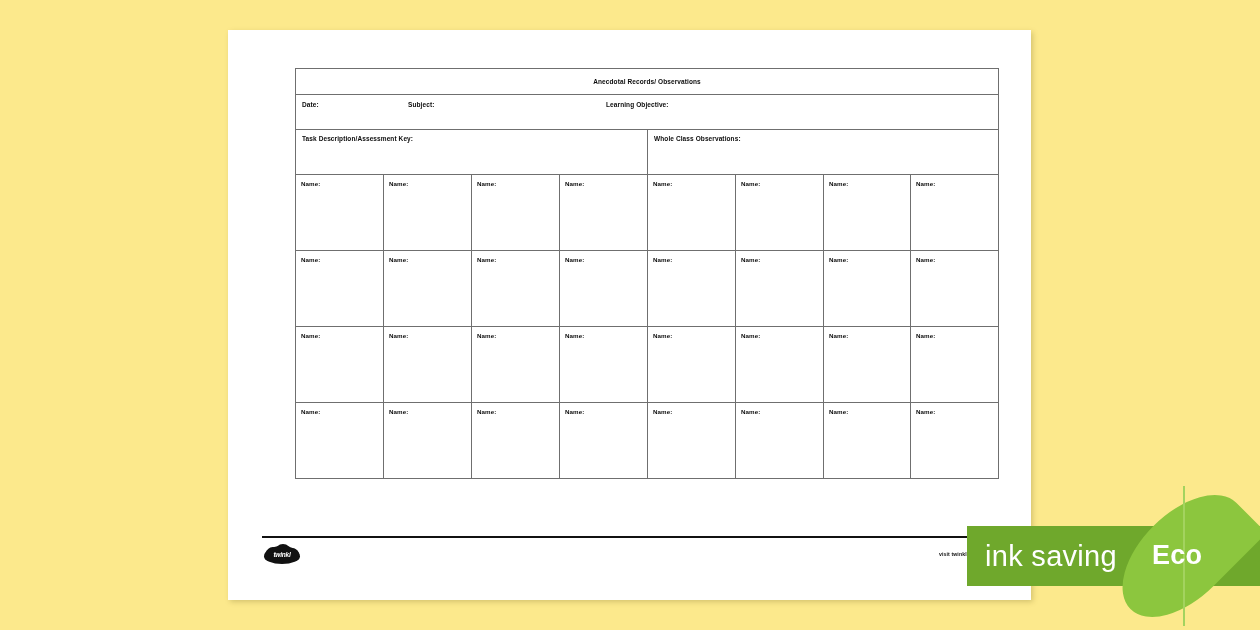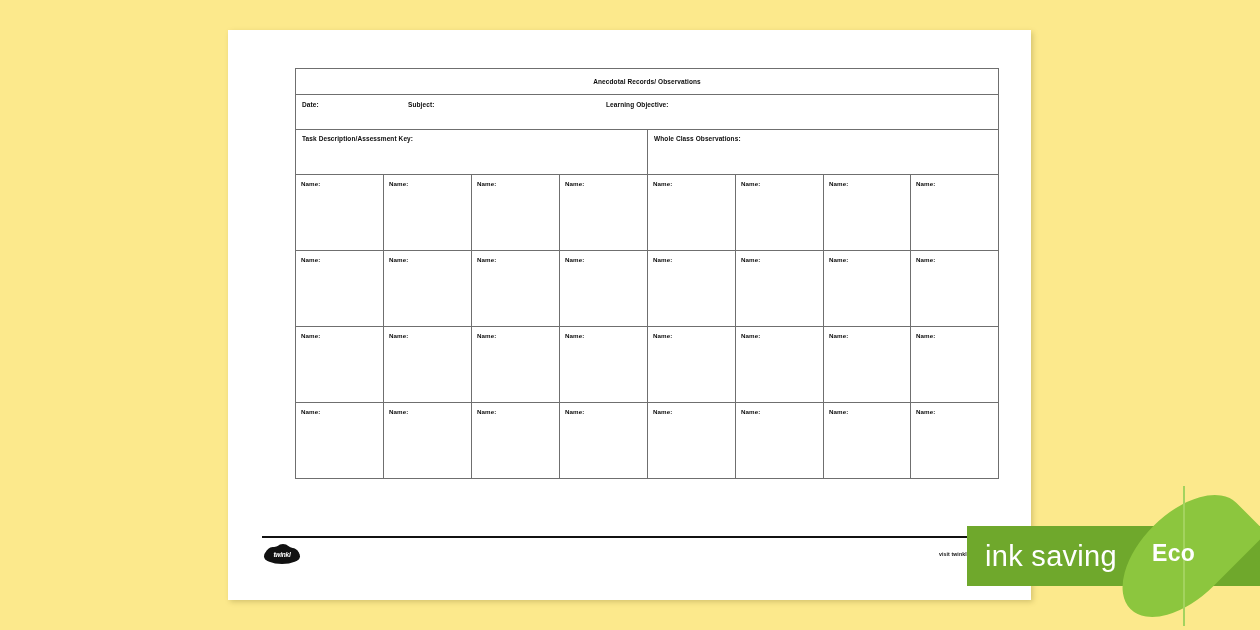--- a/index.html
+++ b/index.html
@@ -187,21 +187,21 @@
     color: #ffffff;
     font-size: 29px;
     letter-spacing: 0.3px;
     white-space: nowrap;
   }
   #eco-eco-text {
     position: absolute;
     left: 185px;
     top: 14px;
     color: #ffffff;
-    font-size: 23px;
+    font-size: 27px;
     font-weight: bold;
     letter-spacing: 0.3px;
     white-space: nowrap;
   }
 </style>
 </head>
 <body>
 
 <div id="page-sheet">
 

